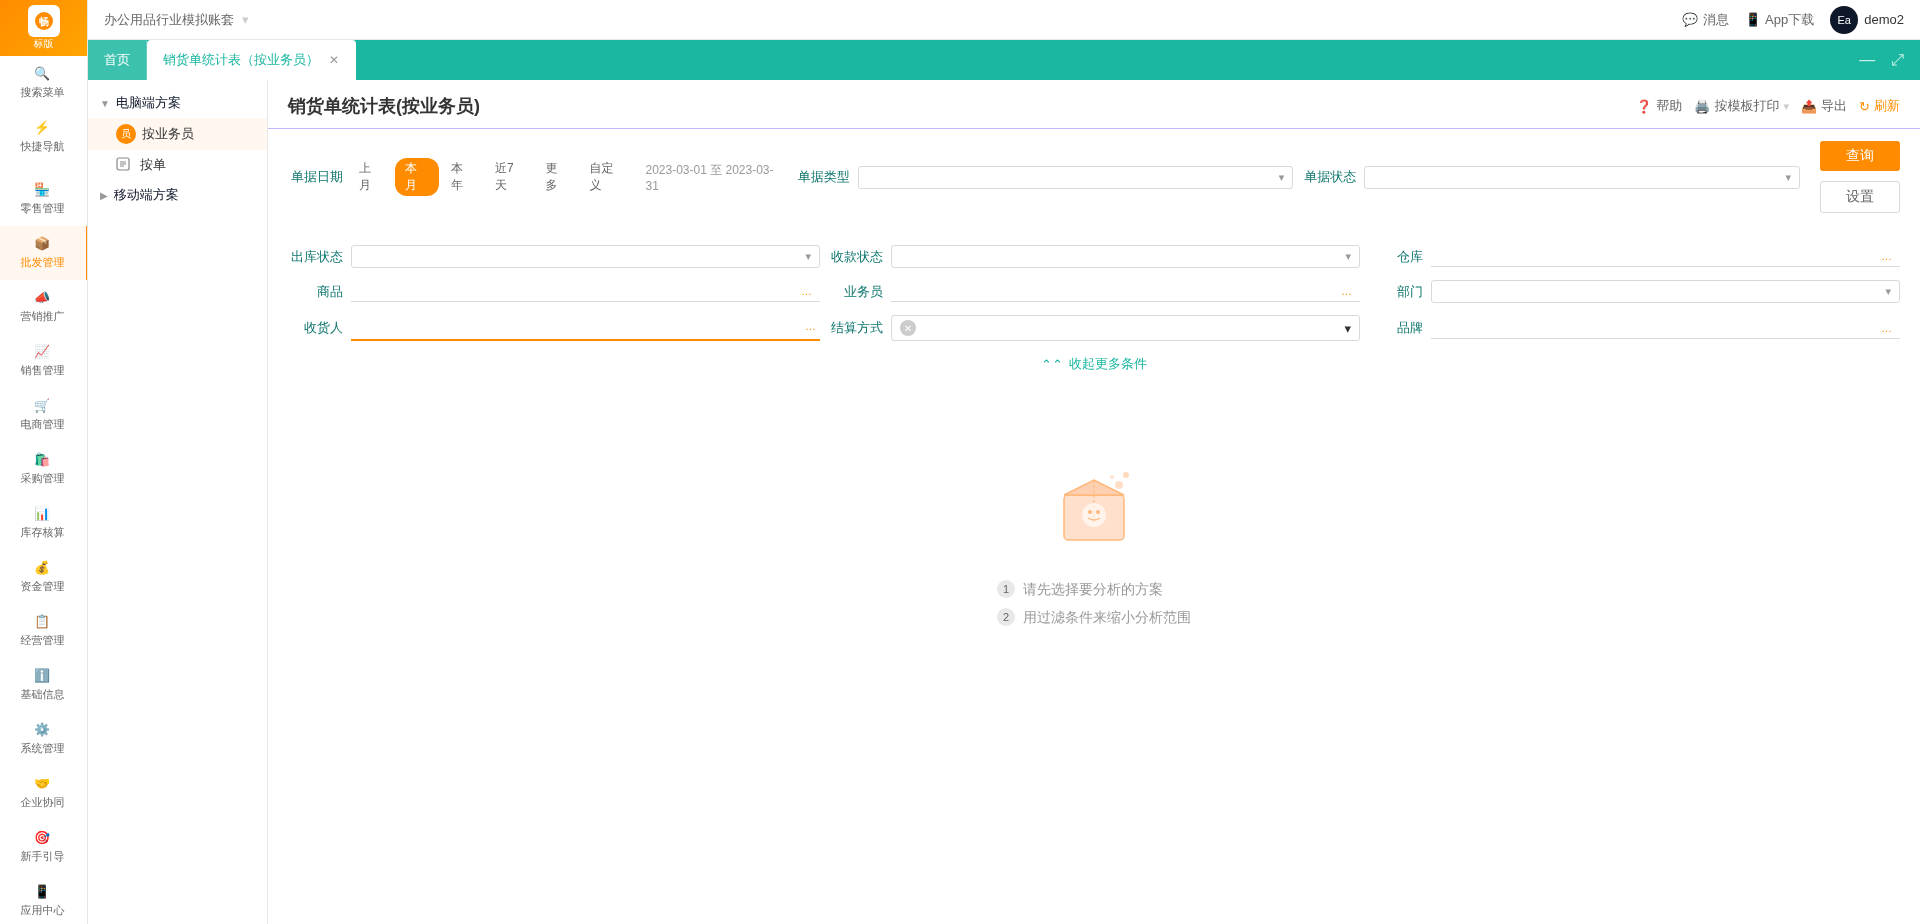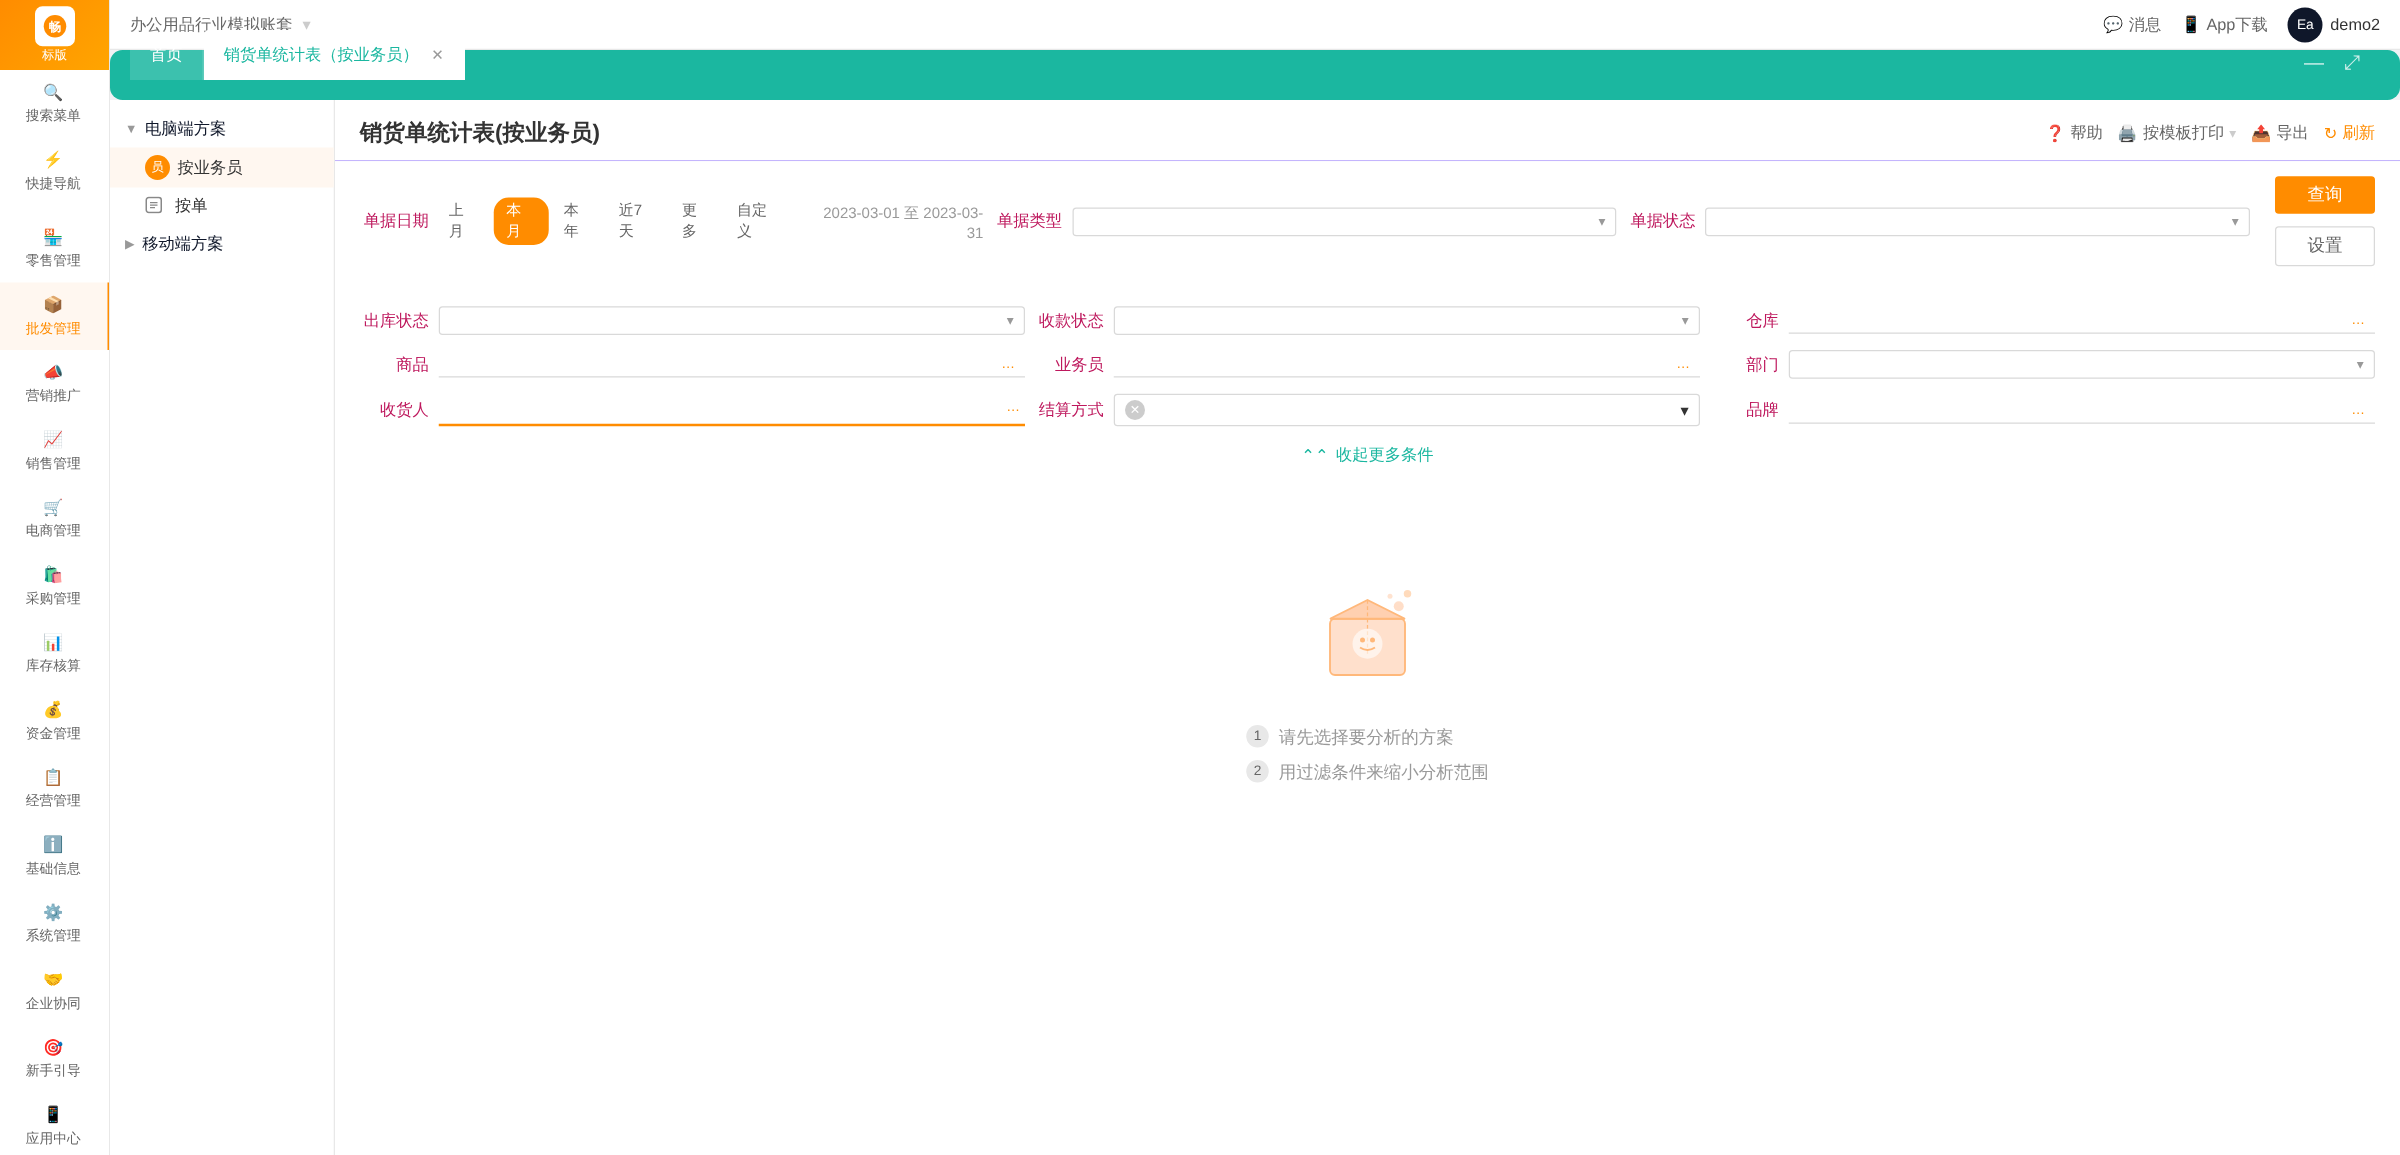--- a/index.html
+++ b/index.html
@@ -20,21 +20,21 @@
     .main-area { flex: 1; display: flex; flex-direction: column; overflow: hidden; }
 
     
     .top-header { height: 40px; background: #fff; border-bottom: 1px solid #e8e8e8; display: flex; align-items: center; justify-content: space-between; padding: 0 16px; flex-shrink: 0; }
     .top-header-left { display: flex; align-items: center; gap: 8px; color: #666; font-size: 13px; }
     .top-header-right { display: flex; align-items: center; gap: 16px; }
     .top-header-right .msg-btn, .top-header-right .app-btn { display: flex; align-items: center; gap: 4px; color: #666; font-size: 13px; cursor: pointer; }
     .user-avatar { width: 28px; height: 28px; border-radius: 50%; background: #0f172a; display: flex; align-items: center; justify-content: center; color: #fff; font-size: 11px; }
 
     
-    .tab-bar { height: 40px; background: #1bb7a0; display: flex; align-items: flex-end; padding: 16px; flex-shrink: 0; border-radius: 10px; }
+    .tab-bar { height: 40px; background: #1bb7a0; display: flex; align-items: center; padding: 0; flex-shrink: 0; }
     .tab-item { height: 40px; padding: 0 16px; display: flex; align-items: center; gap: 6px; cursor: pointer; color: rgba(255,255,255,0.8); font-size: 13px; border-right: 1px solid rgba(255,255,255,0.2); }
     .tab-item.home { background: rgba(255,255,255,0.15); color: #fff; }
     .tab-item.active-tab { background: #fff; color: #1bb7a0; border-radius: 4px 4px 0 0; }
     .tab-close { font-size: 12px; color: #999; margin-left: 4px; cursor: pointer; }
     .tab-bar-actions { margin-left: auto; display: flex; align-items: center; gap: 8px; padding-right: 12px; }
     .tab-action-btn { color: rgba(255,255,255,0.8); font-size: 16px; cursor: pointer; padding: 4px; }
 
     
     .content-area { flex: 1; display: flex; overflow: hidden; background: #f5f5f5; }
 
@@ -56,24 +56,24 @@
     .right-content { flex: 1; overflow: auto; padding: 0; background: #fff; }
     .page-header { padding: 14px 20px 10px; display: flex; align-items: center; justify-content: space-between; border-bottom: 1px solid #c4b5fd; }
     .page-title { font-size: 18px; font-weight: 600; color: #333; }
     .page-actions { display: flex; align-items: center; gap: 12px; }
     .page-action-btn { display: flex; align-items: center; gap: 4px; font-size: 13px; color: #666; cursor: pointer; }
     .page-action-btn.export-btn { color: #666; }
     .page-action-btn.refresh-btn { color: #ff8c00; }
 
     
     .filter-area { padding: 12px 20px; background: #fff; }
-    .filter-label { font-size: 13px; color: #be185d; white-space: nowrap; width: 55px; text-align: right; flex-shrink: 0; }
+    .filter-label { font-size: 13px; color: #0f766e; white-space: nowrap; width: 55px; text-align: right; flex-shrink: 0; }
     .date-btn { padding: 2px 8px; font-size: 12px; color: #666; cursor: pointer; border-radius: 2px; }
     .date-btn.active { background: #ff8c00; color: #fff; border-radius: 12px; padding: 2px 10px; }
-    .date-range { font-size: 12px; color: #999; margin-left: 8px; text-align: right; }
+    .date-range { font-size: 12px; color: #999; margin-left: 8px; }
     .select-field { border: 1px solid #d9d9d9; border-radius: 3px; padding: 4px 8px; font-size: 13px; color: #333; display: flex; align-items: center; justify-content: space-between; cursor: pointer; min-width: 200px; background: #fff; }
     .select-field .arrow-down { color: #999; font-size: 11px; margin-left: auto; }
     .input-field { border: none; border-bottom: 1px solid #ff8c00; padding: 4px 8px; font-size: 13px; color: #333; flex: 1; outline: none; }
     .input-field-dotted { border: none; border-bottom: 1px solid #d9d9d9; padding: 4px 8px; font-size: 13px; color: #333; display: flex; align-items: center; cursor: pointer; }
     .input-field-dotted .dots { color: #ff8c00; font-size: 11px; margin-left: auto; }
     .collapse-btn { display: flex; align-items: center; justify-content: center; gap: 6px; padding: 6px 0; cursor: pointer; color: #1bb7a0; font-size: 13px; margin: 4px 0; }
 
     
     .query-btn { background: #ff8c00; color: #fff; border: none; padding: 6px 20px; border-radius: 3px; font-size: 14px; cursor: pointer; width: 80px; }
     .settings-btn { background: #fff; color: #666; border: 1px solid #d9d9d9; padding: 6px 20px; border-radius: 3px; font-size: 14px; cursor: pointer; width: 80px; margin-top: 6px; }

